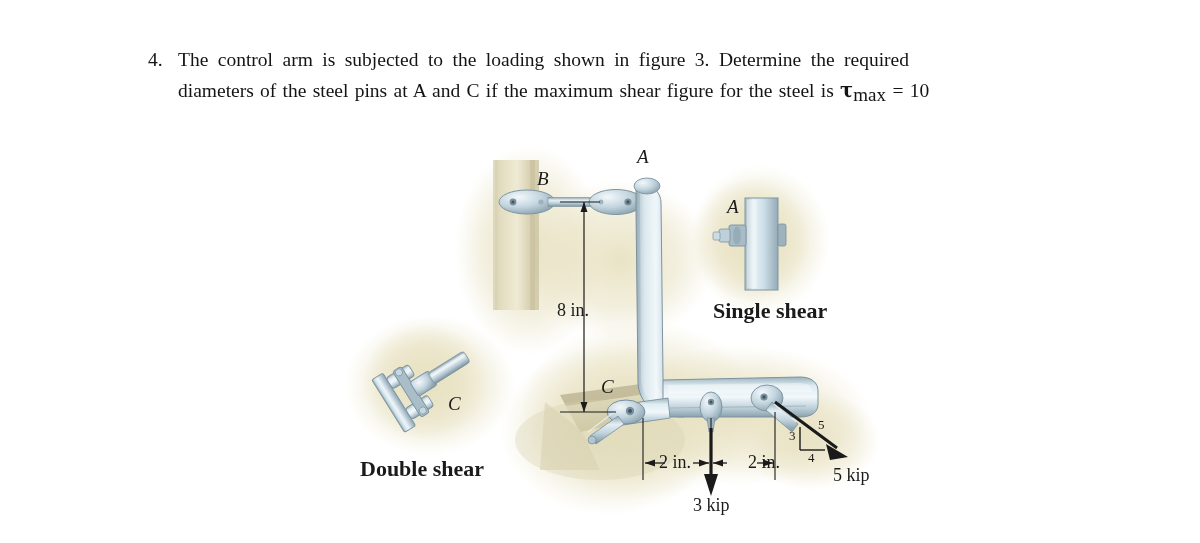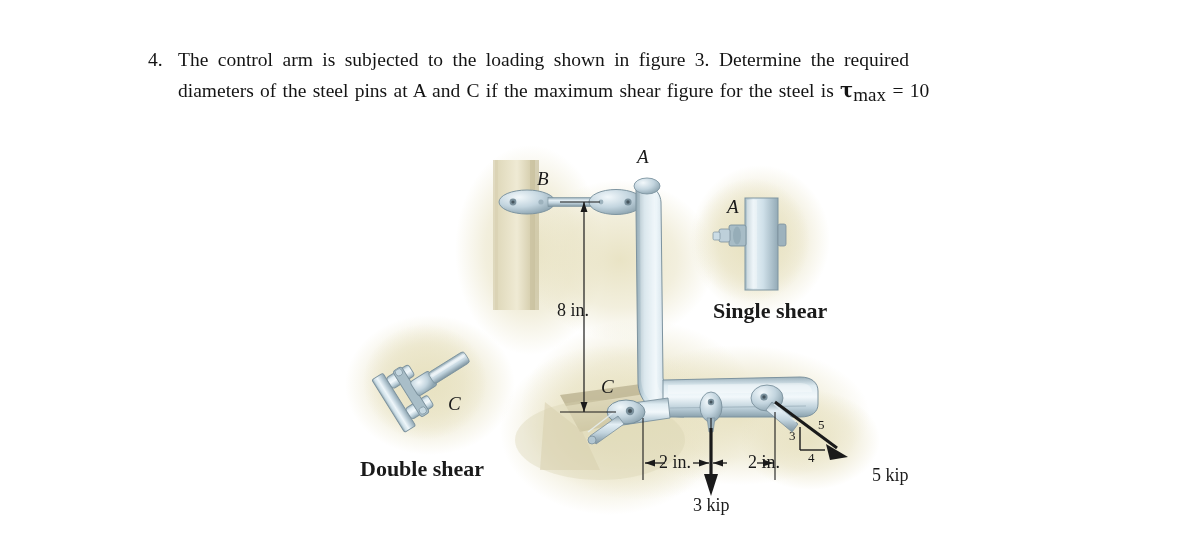--- a/index.html
+++ b/index.html
@@ -350,21 +350,21 @@
     <div class="flabel cap" style="left:360px; top:316px;font-family:Liberation Serif, serif;">Double shear</div>
 
     <div class="flabel dim" style="left:557px; top:152px;margin-top:8px;">8 in.</div>
 
     <div class="flabel dim" style="left:659px; top:312px;">2 in.</div>
 
     <div class="flabel dim" style="left:748px; top:312px;">2 in.</div>
 
     <div class="flabel dim" style="left:693px; top:355px;">3 kip</div>
 
-    <div class="flabel dim" style="left:872px; top:325px;">5 kip</div>
+    <div class="flabel dim" style="left:833px; top:325px;">5 kip</div>
 
     <div class="flabel tiny" style="left:789px; top:288px;">3</div>
 
     <div class="flabel tiny" style="left:808px; top:310px;">4</div>
 
     <div class="flabel tiny" style="left:818px; top:277px;">5</div>
   </div>
 
 </div>
 

